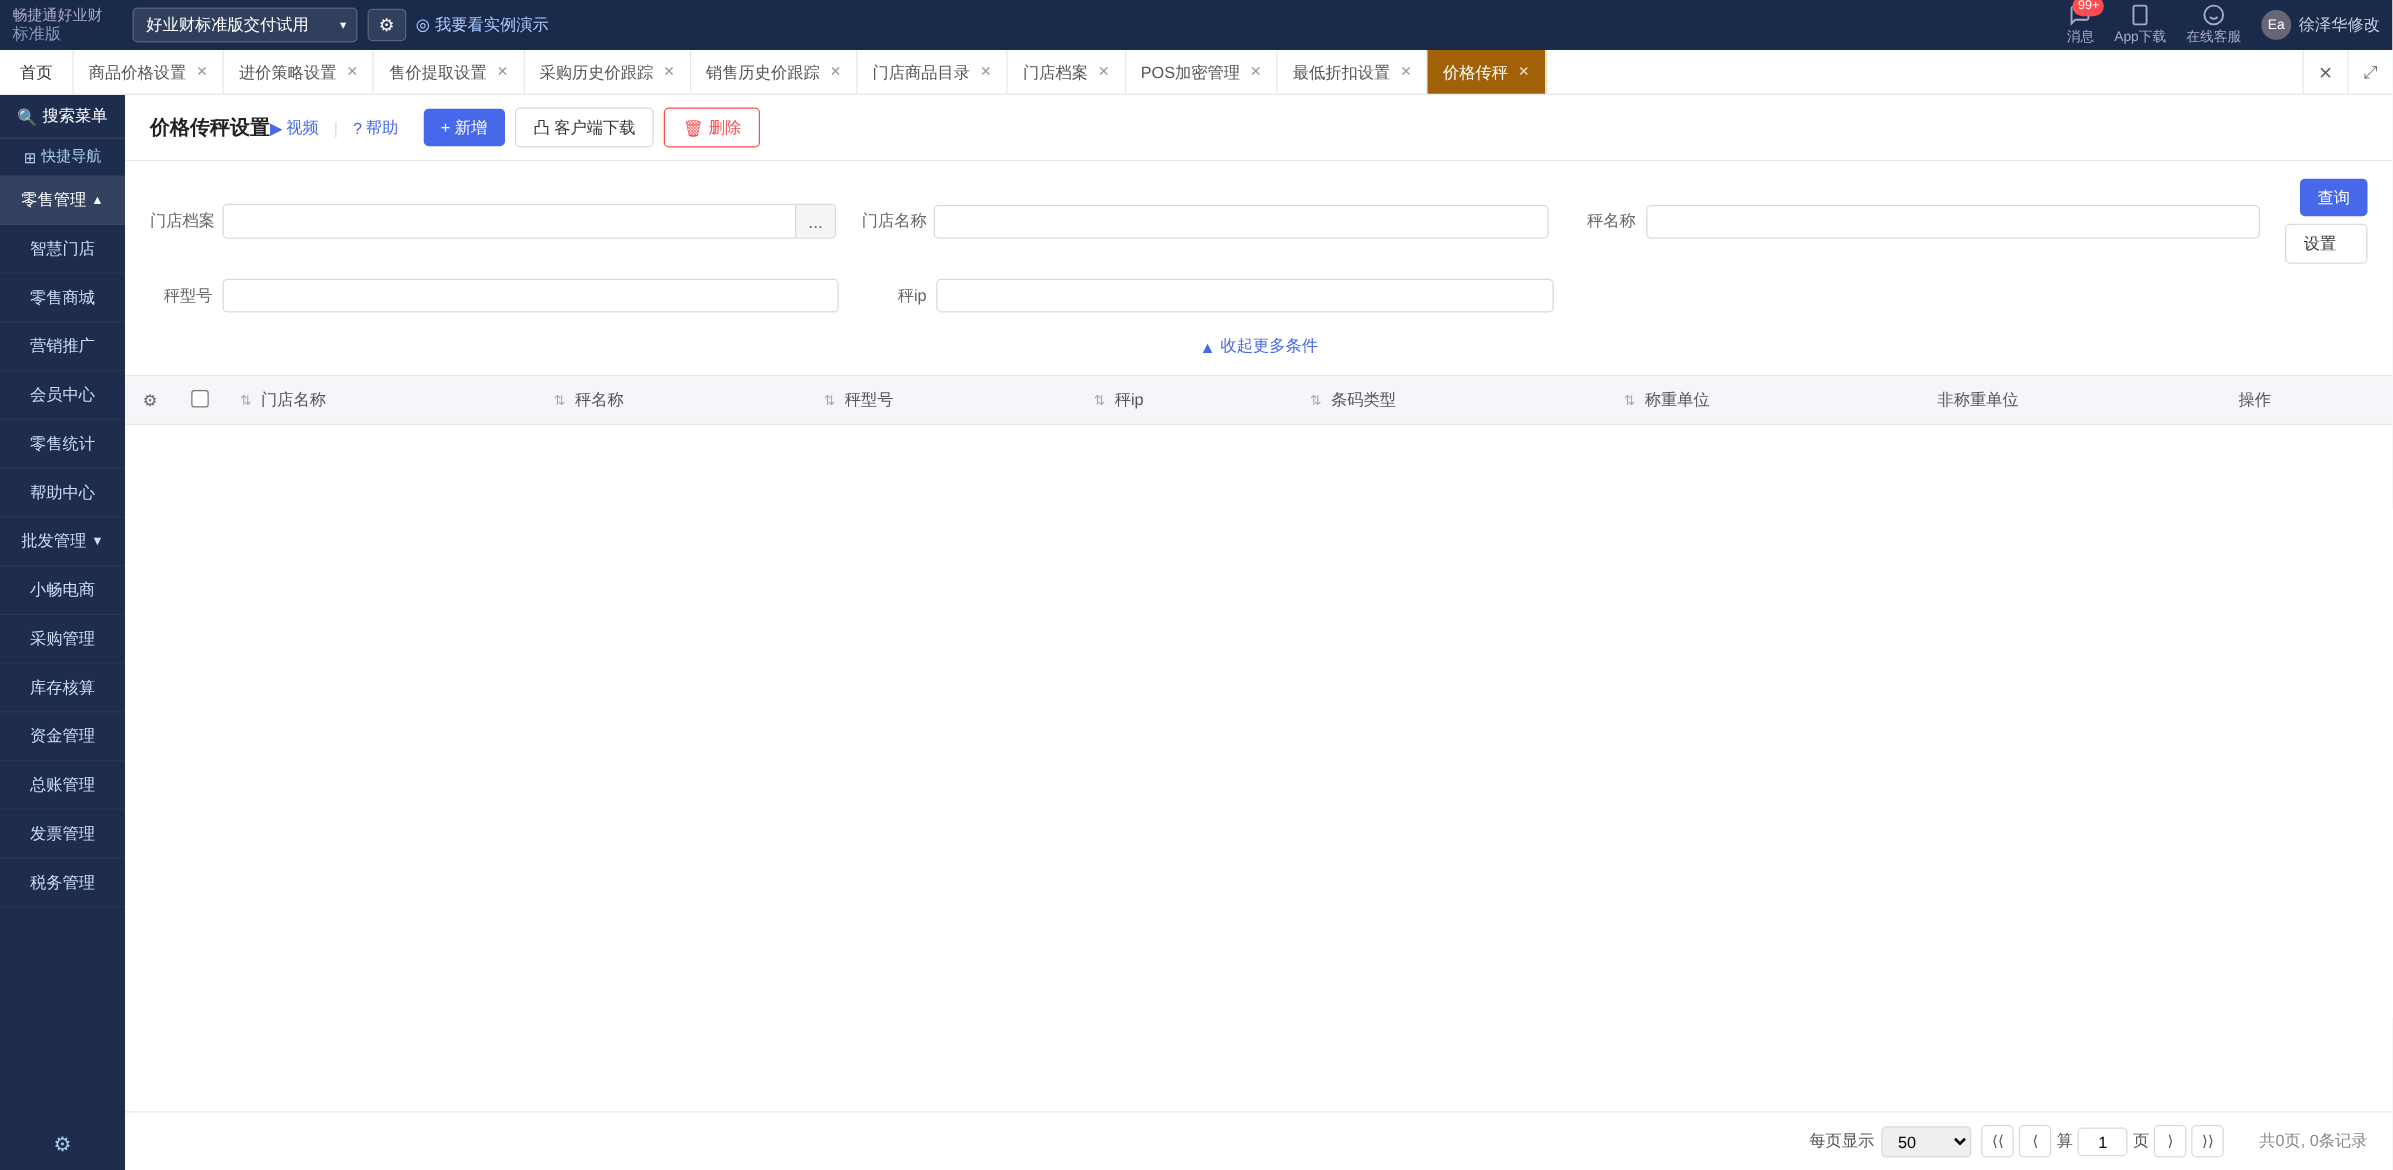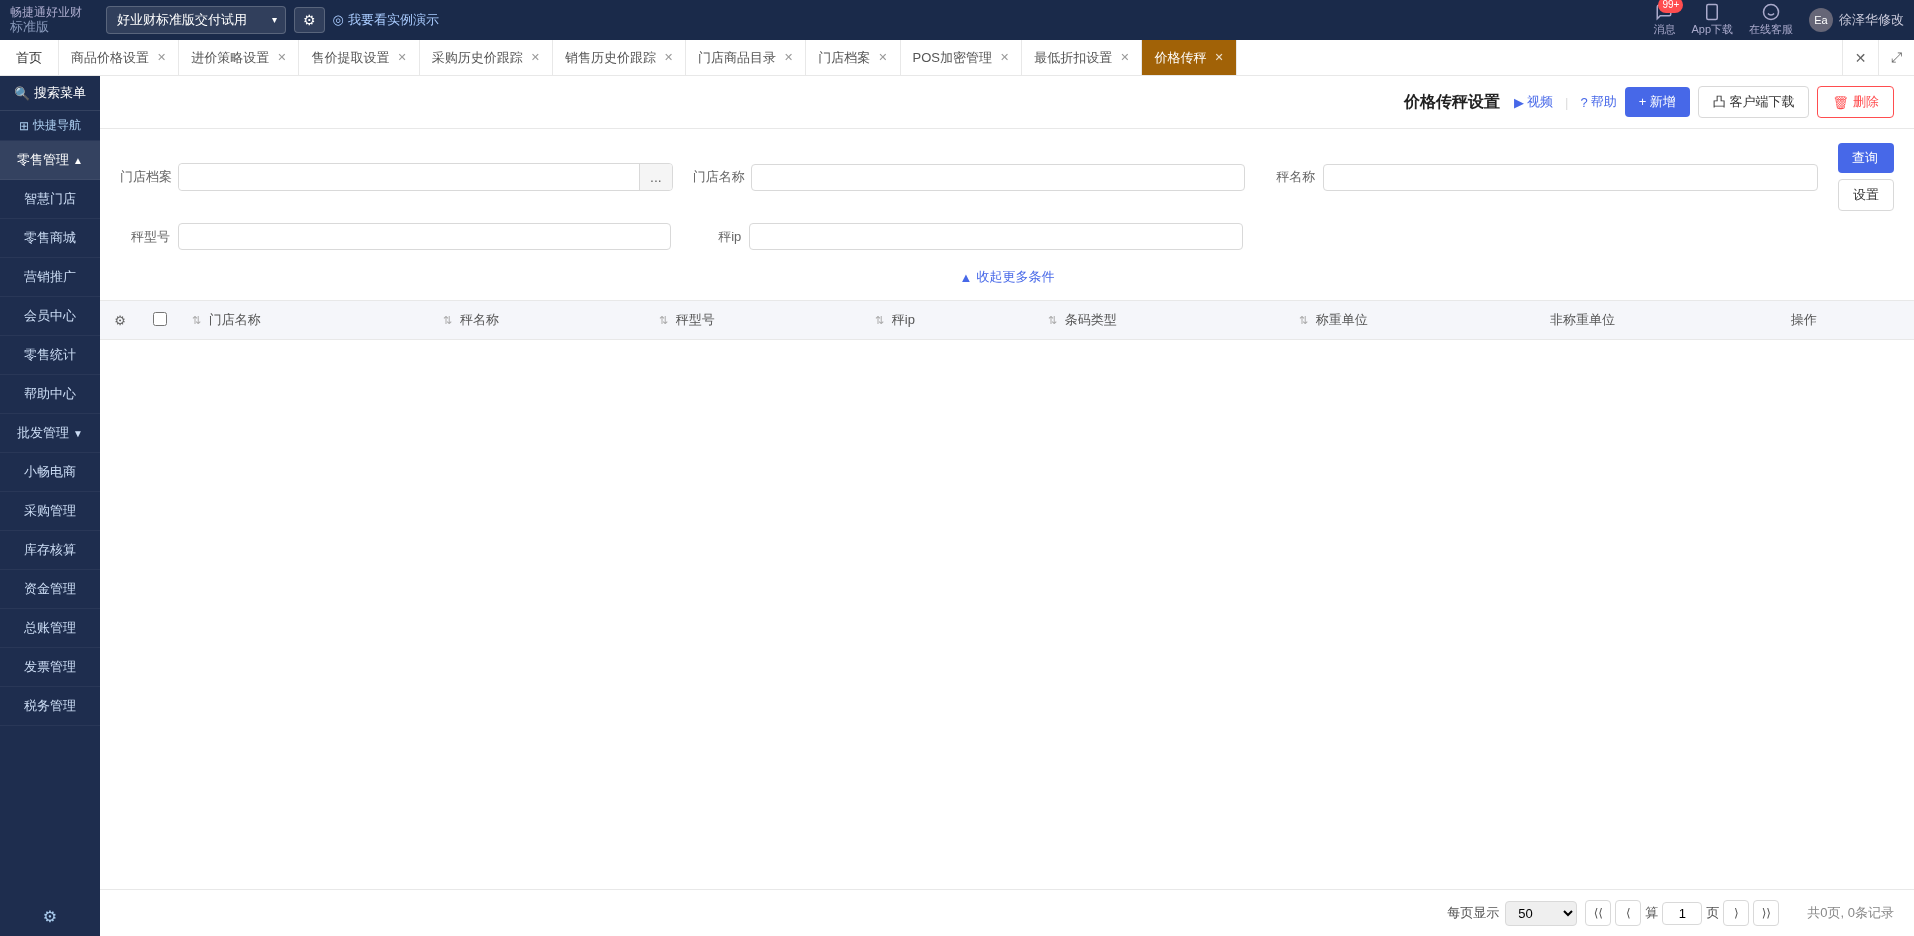--- a/index.html
+++ b/index.html
@@ -165,39 +165,39 @@
       overflow: hidden;
       background: #f5f6fa;
     }
 
     
     .page-header {
       background: #fff;
       padding: 10px 20px;
       display: flex;
       align-items: center;
-      justify-content: flex-end;
+      justify-content: flex-start;
       border-bottom: 1px solid #e8e8e8;
-      gap: 14px;
     }
     .page-title { font-size: 16px; font-weight: bold; color: #222; }
     .page-actions { display: flex; align-items: center; gap: 8px; }
     .link-btn { color: #4768e8; font-size: 13px; cursor: pointer; display: flex; align-items: center; gap: 3px; }
     .divider { color: #ddd; margin: 0 4px; }
     .btn-primary {
       background: #4768e8;
       color: #fff;
       border: none;
       border-radius: 4px;
       padding: 6px 14px;
       font-size: 13px;
       cursor: pointer;
       display: flex;
       align-items: center;
       gap: 4px;
+      margin-left: 12px;
     }
     .btn-outline {
       background: #fff;
       color: #333;
       border: 1px solid #d9d9d9;
       border-radius: 4px;
       padding: 6px 14px;
       font-size: 13px;
       cursor: pointer;
       display: flex;

